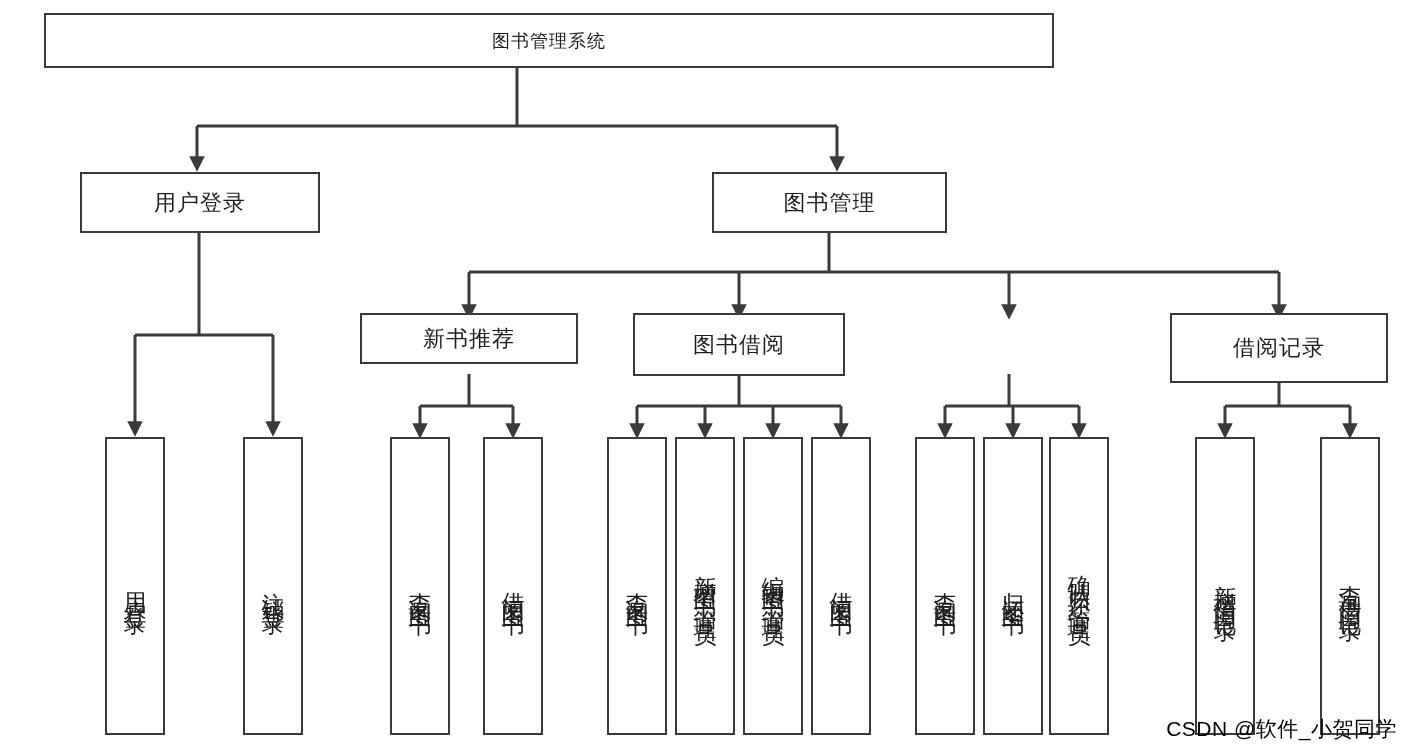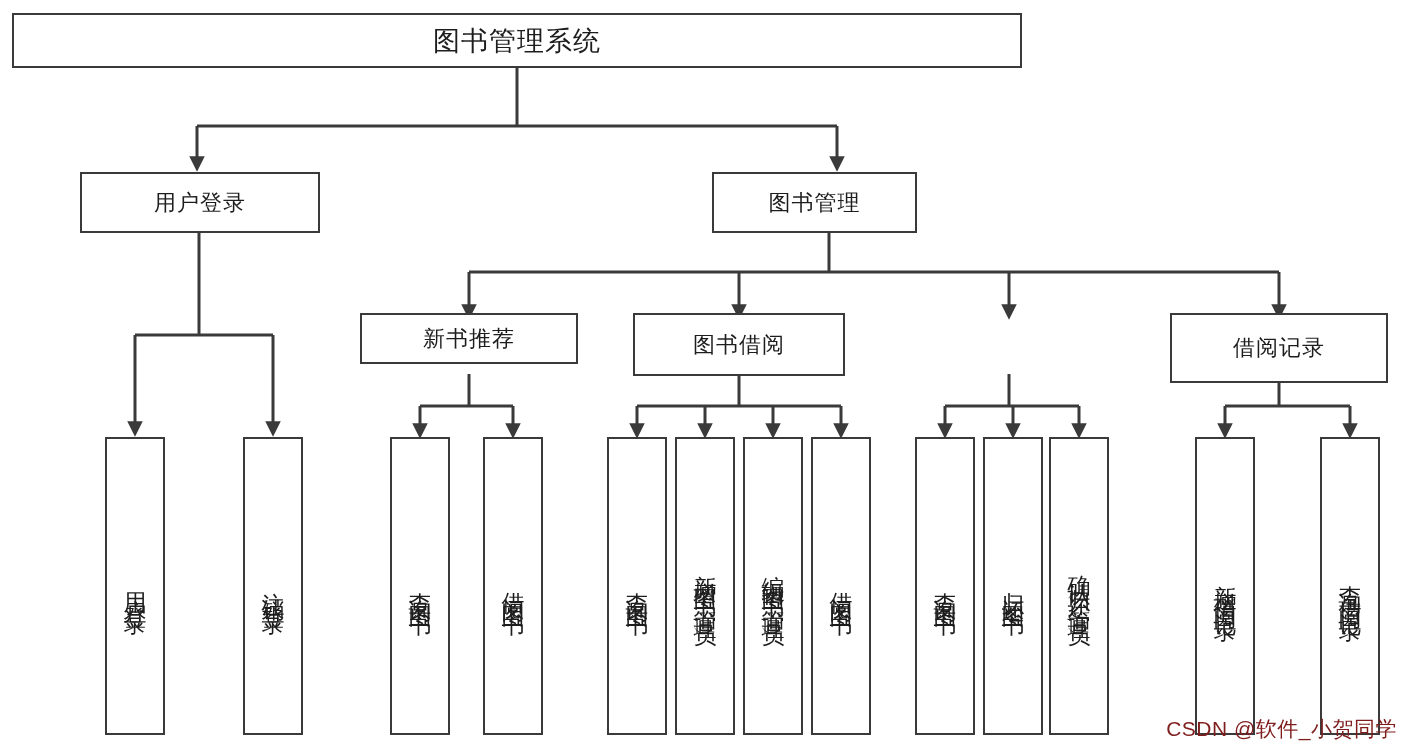--- a/index.html
+++ b/index.html
@@ -15,39 +15,39 @@
     box-sizing:border-box;
     background:#ffffff;
     border:2.5px solid #3a3a3a;
     display:flex;align-items:center;justify-content:center;
     color:#1d1d1d;
   }
   .node.h{
     font-size:22px;
     letter-spacing:1px;
   }
-  .node.root{font-size:27px;}
+  .node.root{font-size:18px;margin-left:32px;}
   .node.v{
     
     font-size:23px;
     padding-top:4px;
   }
   .node.v .vtext{
     writing-mode:vertical-rl;
     text-orientation:upright;
     letter-spacing:7px;
     line-height:1;
     white-space:nowrap;
     display:block;
   }
   .watermark{
     position:absolute;
     right:8px;bottom:4px;
     font-size:21px;
-    color:#7f1d1d;
+    color:#000000;
     letter-spacing:0.5px;
     white-space:nowrap;
     pointer-events:none;
   }
 </style>
 </head>
 <body>
 
 <div id="stage">
 
@@ -103,21 +103,21 @@
     </g>
   </svg>
 
   <div class="node h root" style="left:12px;top:13px;width:1010px;height:55px;">
     <span>图书管理系统</span>
   </div>
 
   <div class="node h" style="left:80px;top:172px;width:240px;height:61px;">
     <span>用户登录</span>
   </div>
-  <div class="node h" style="left:712px;top:172px;width:205px;height:61px;align-items:center;">
+  <div class="node h" style="left:712px;top:172px;width:235px;height:61px;align-items:center;">
     <span>图书管理</span>
   </div>
 
   <div class="node h" style="left:360px;top:313px;width:218px;height:51px;align-items:center;">
     <span>新书推荐</span>
   </div>
   <div class="node h" style="left:633px;top:313px;width:212px;height:63px;">
     <span>图书借阅</span>
   </div>
   <div class="node h" style="left:1170px;top:313px;width:218px;height:70px;">

